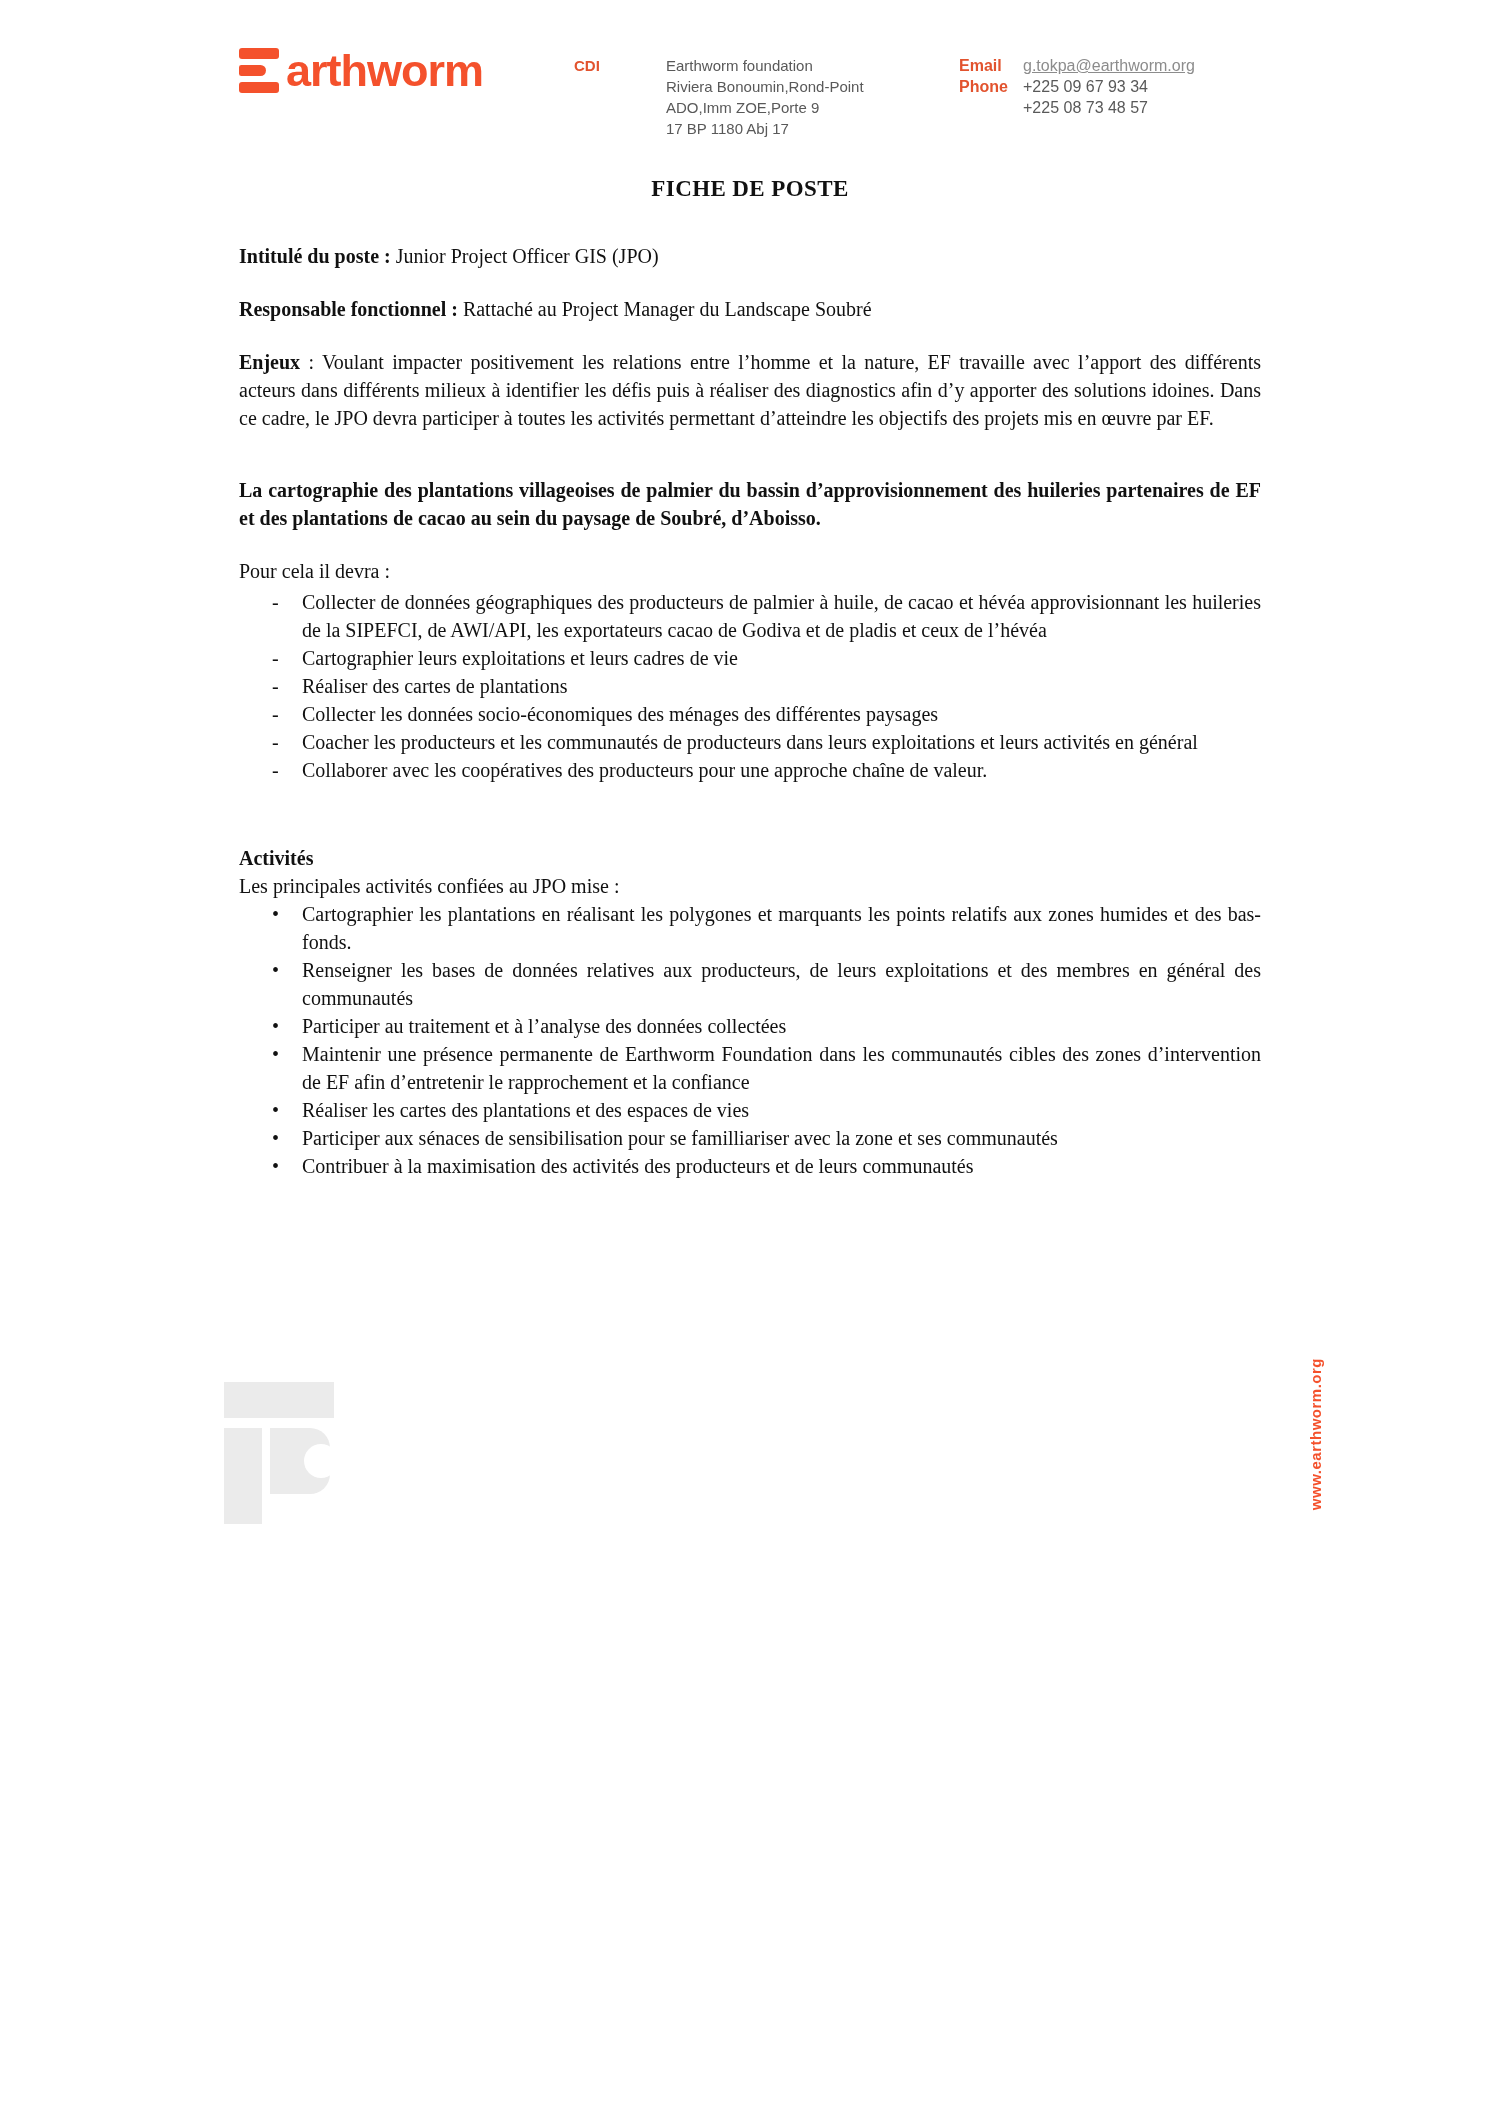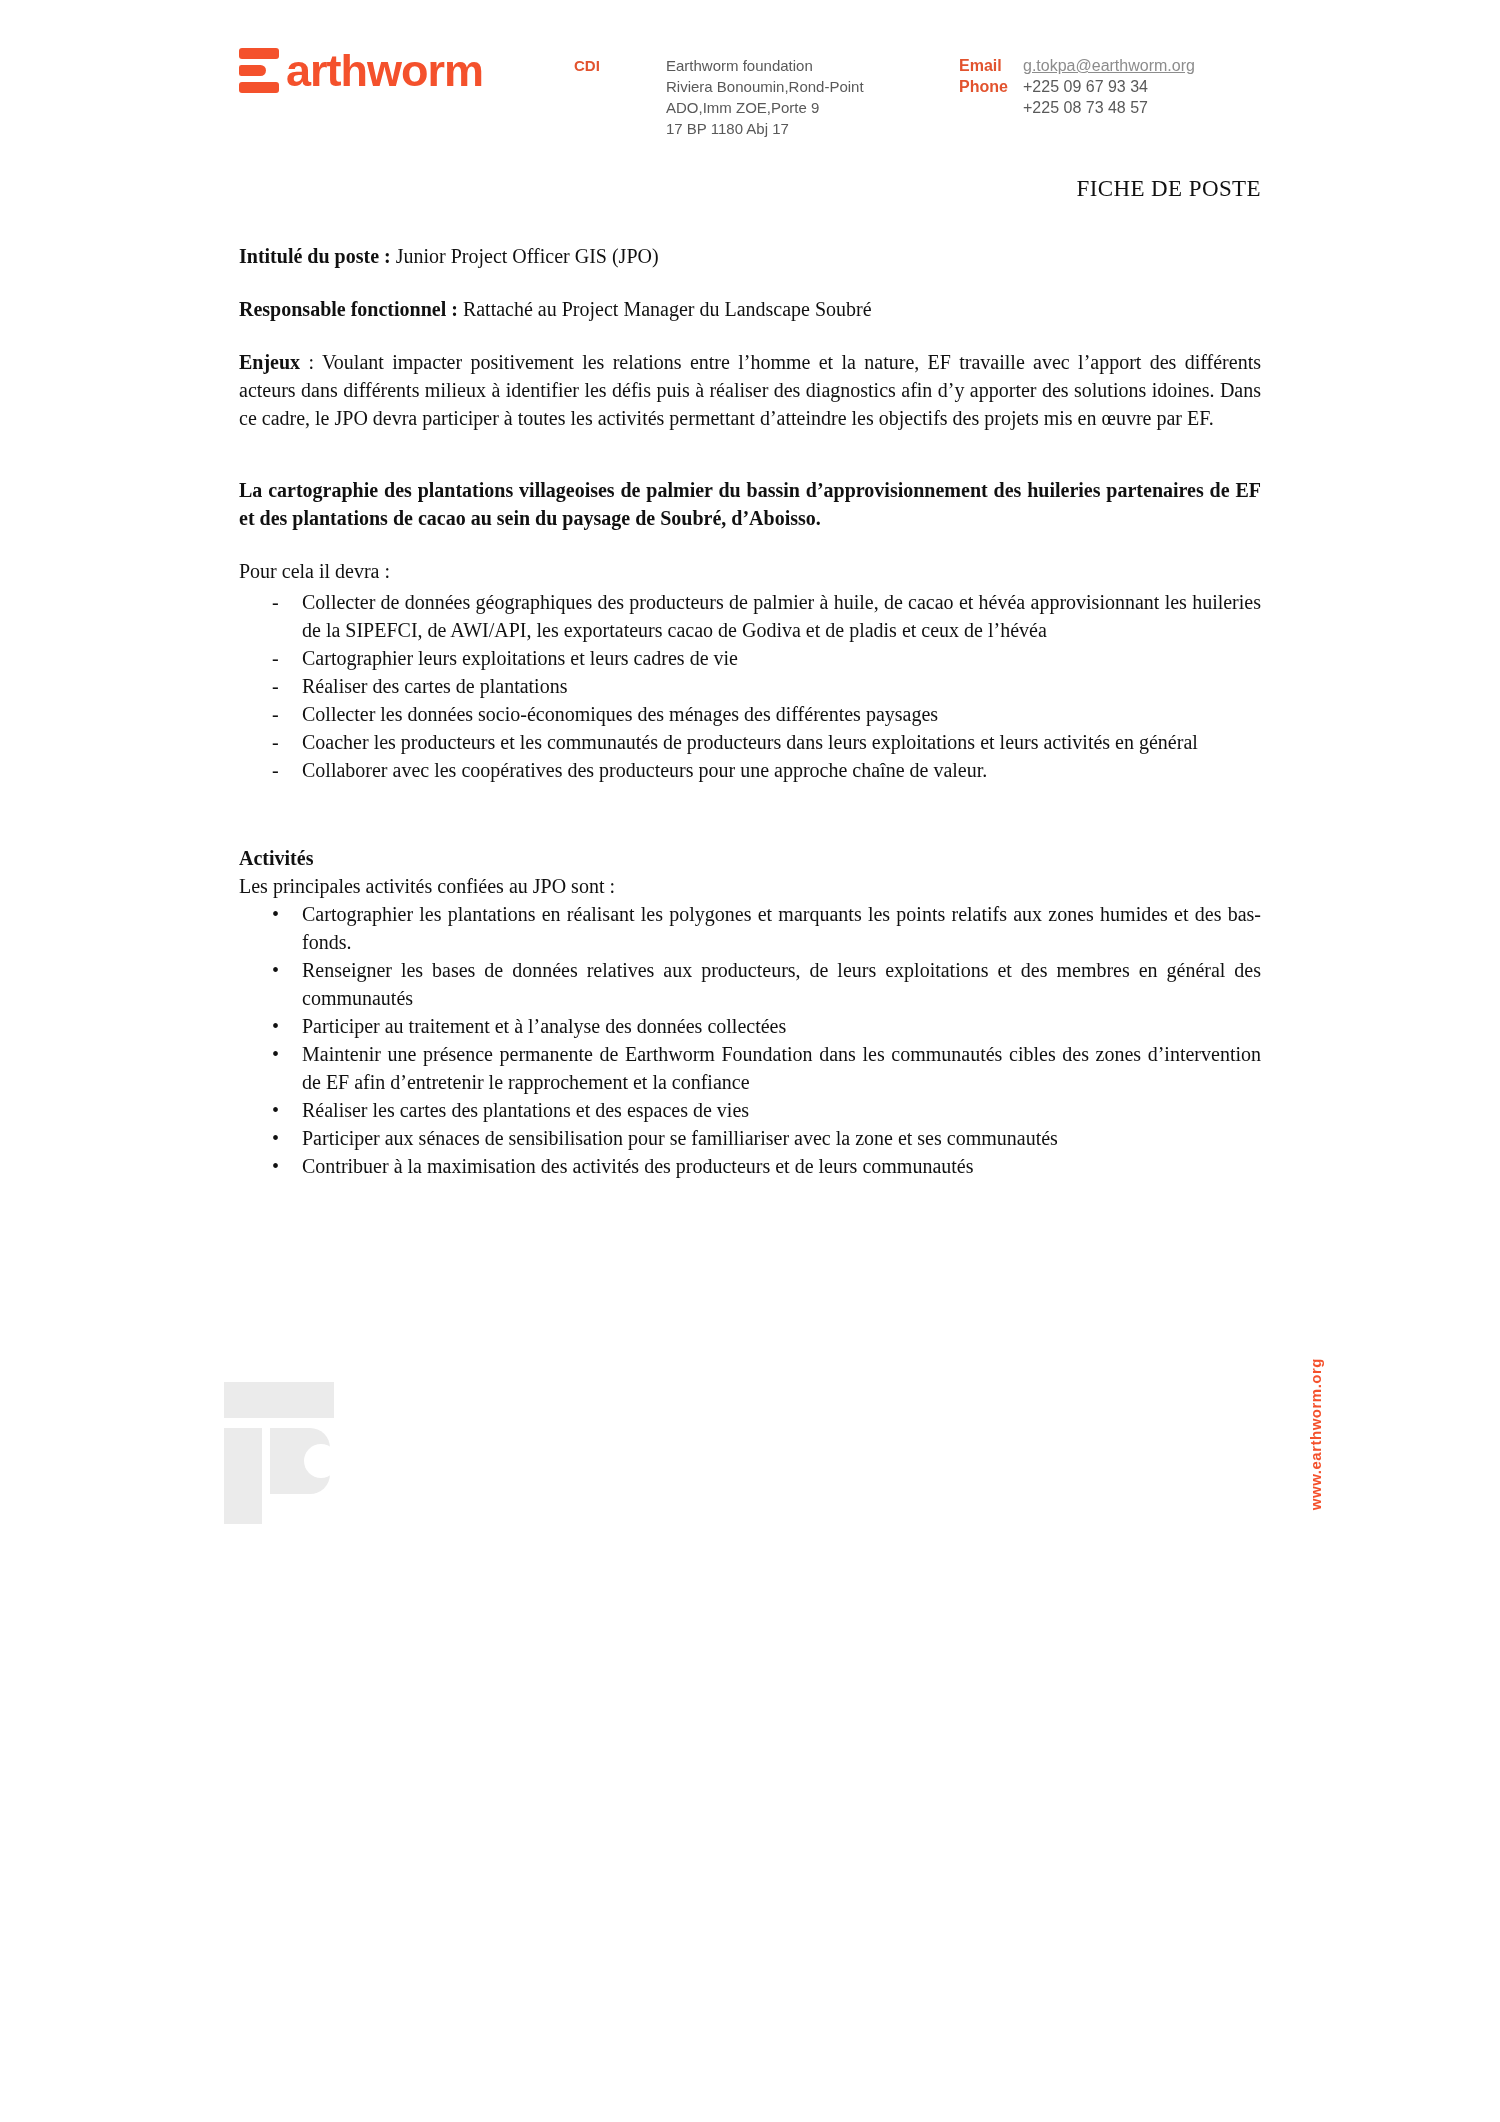--- a/index.html
+++ b/index.html
@@ -50,21 +50,21 @@
   .contact-label {
     display: inline-block; width: 64px;
     font-weight: bold; color: #e2532e;
   }
   .email-link { color: #8c8c8c; text-decoration: underline; }
   .phone { color: #595959; }
 
   
   .content { padding: 0 85px; }
   .title {
-    font-size: 23px; font-weight: normal; text-align: right;
+    font-size: 23px; font-weight: bold; text-align: center;
     letter-spacing: 0.4px; margin: 16px 0 40px;
   }
   .para { font-size: 20px; line-height: 28px; margin: 0 0 25px; }
   .justify { text-align: justify; }
   .gap-lg { margin-bottom: 44px; }
   .bold-para { font-weight: bold; }
   .no-gap { margin-bottom: 3px; }
   .lbl { font-weight: bold; }
 
   .list { margin: 0; }
@@ -185,21 +185,21 @@
           <span class="item-text">Coacher les producteurs et les communautés de producteurs dans leurs exploitations et leurs activités en général</span>
         </div>
 
         <div class="list-item">
           <span class="marker">-</span>
           <span class="item-text">Collaborer avec les coopératives des producteurs pour une approche chaîne de valeur.</span>
         </div>
       </div>
 
     <p class="section-heading">Activités</p>
-    <p class="intro-line">Les principales activités confiées au JPO sont :</p>
+    <p class="intro-line">Les principales activités confiées au JPO mise :</p>
 
     <div class="list bullet-list">
 
         <div class="list-item">
           <span class="marker">•</span>
           <span class="item-text">Cartographier les plantations en réalisant les polygones et marquants les points relatifs aux zones humides et des bas-fonds.</span>
         </div>
 
         <div class="list-item">
           <span class="marker">•</span>

